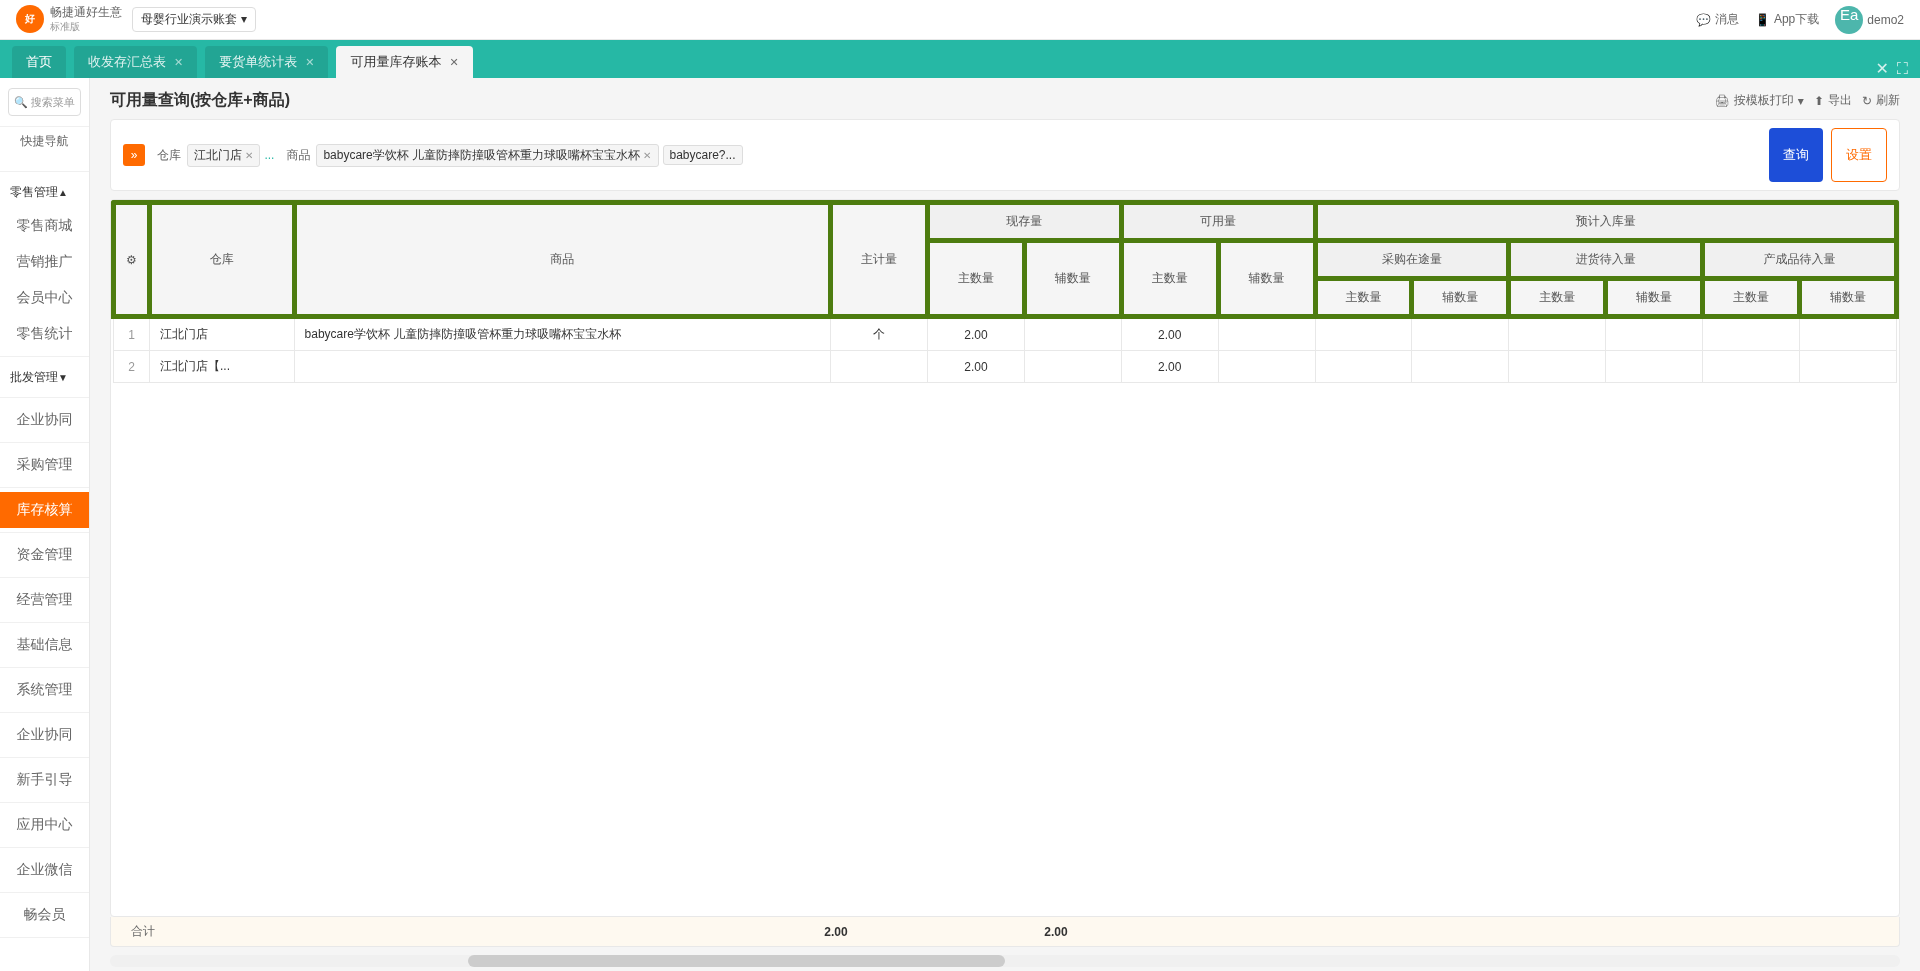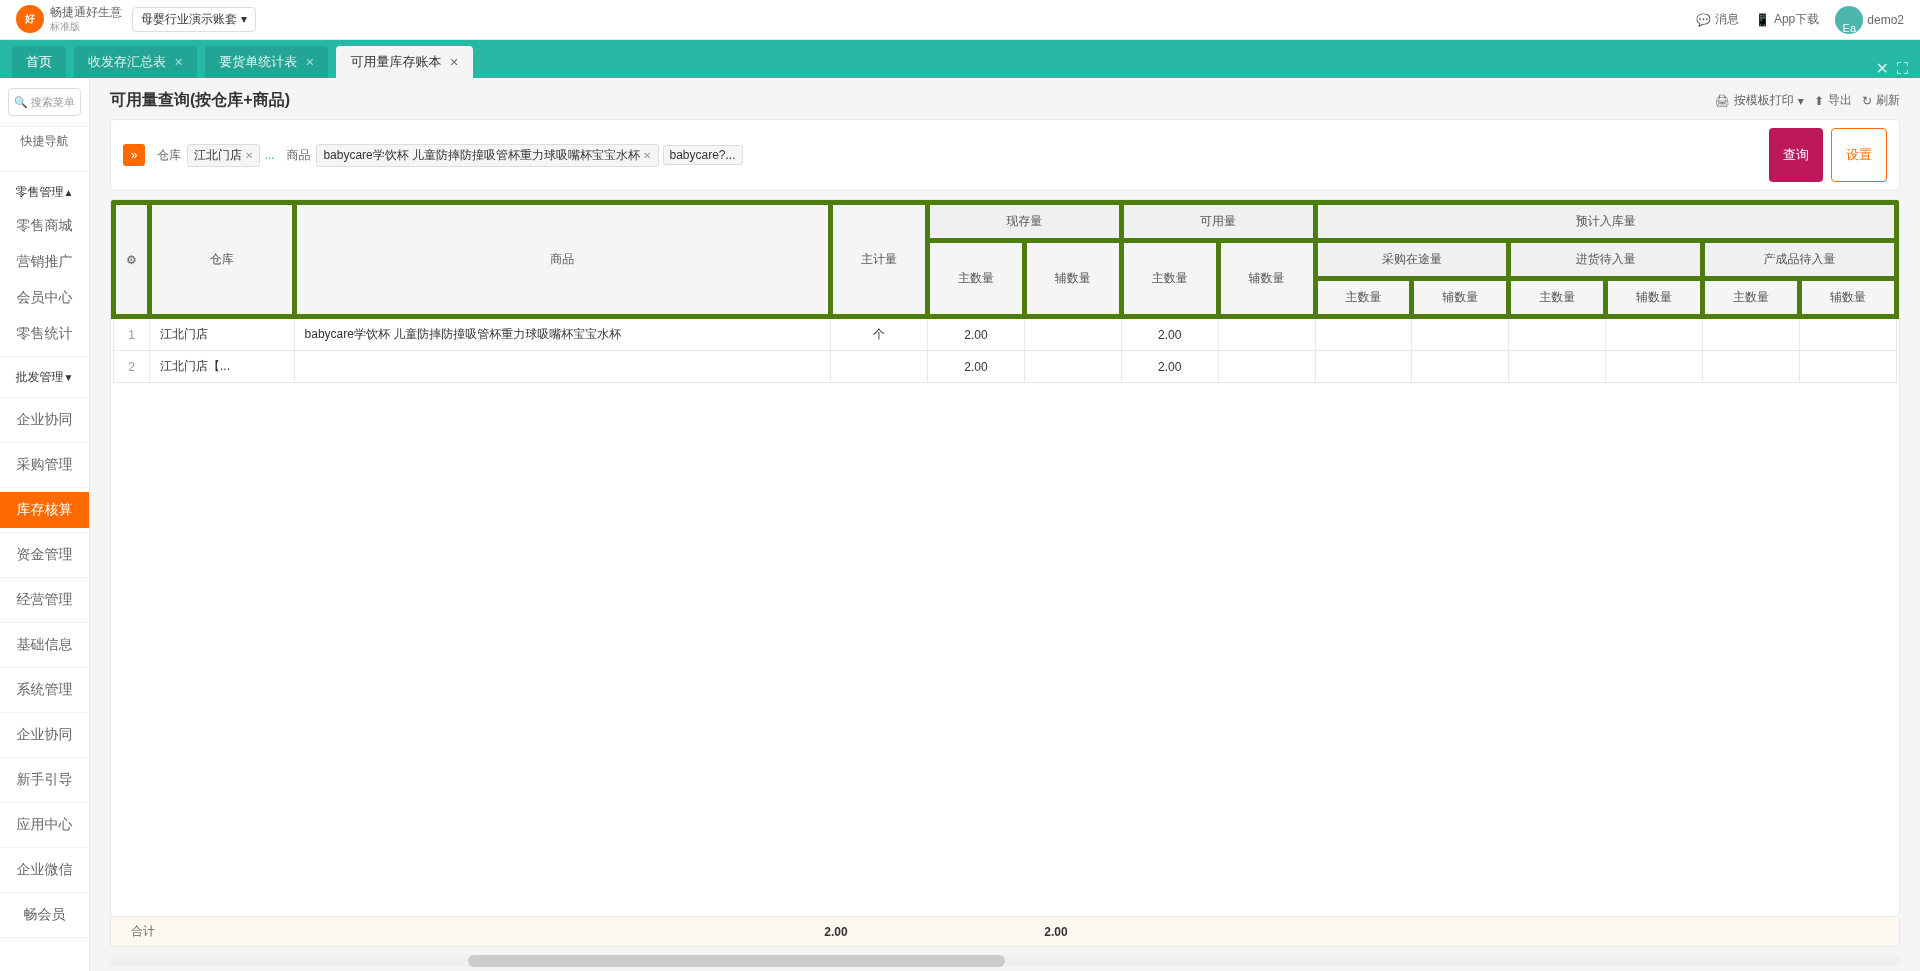--- a/index.html
+++ b/index.html
@@ -8,42 +8,42 @@
     
     .top-bar { height: 40px; background: #fff; display: flex; align-items: center; justify-content: space-between; padding: 0 16px; border-bottom: 1px solid #e8e8e8; flex-shrink: 0; }
     .top-bar-left { display: flex; align-items: center; gap: 10px; }
     .logo-area { display: flex; align-items: center; gap: 6px; }
     .logo-icon { width: 28px; height: 28px; background: #ff6a00; border-radius: 50%; display: flex; align-items: center; justify-content: center; color: white; font-size: 10px; font-weight: bold; }
     .logo-text { font-size: 12px; color: #666; line-height: 1.2; }
     .logo-sub { font-size: 10px; color: #999; }
     .industry-select { display: flex; align-items: center; gap: 4px; border: 1px solid #ddd; border-radius: 4px; padding: 3px 8px; font-size: 12px; color: #333; cursor: pointer; background: #fff; }
     .top-bar-right { display: flex; align-items: center; gap: 16px; }
     .top-right-item { display: flex; align-items: center; gap: 4px; font-size: 12px; color: #666; cursor: pointer; }
-    .user-avatar { width: 28px; height: 28px; border-radius: 50%; background: #4db6ac; display: flex; align-items: flex-end; justify-content: center; color: white; font-size: 11px; }
+    .user-avatar { width: 28px; height: 28px; border-radius: 50%; background: #4db6ac; display: flex; align-items: flex-start; justify-content: center; color: white; font-size: 15px; }
 
     
     .nav-tabs { height: 38px; background: #26b8a5; display: flex; align-items: flex-end; padding: 0 12px; flex-shrink: 0; gap: 8px; }
     .nav-tab { height: 32px; padding: 0 14px; display: flex; align-items: center; gap: 6px; font-size: 13px; cursor: pointer; border-radius: 4px 4px 0 0; color: rgba(255,255,255,0.85); background: rgba(0,0,0,0.1); }
     .nav-tab.active { background: #f5f5f5; color: #333; }
     .nav-tab .close-x { font-size: 11px; opacity: 0.7; margin-left: 2px; }
     .nav-tab.home { color: white; }
     .nav-right-icons { margin-left: auto; display: flex; gap: 8px; align-items: center; }
     .nav-icon-btn { color: white; cursor: pointer; font-size: 16px; opacity: 0.8; }
 
     
     .main-layout { display: flex; flex: 1; overflow: hidden; }
 
     
     .sidebar { width: 90px; background: #fff; border-right: 1px solid #e8e8e8; display: flex; flex-direction: column; overflow-y: auto; flex-shrink: 0; }
     .sidebar-search { padding: 10px 8px; border-bottom: 1px solid #f0f0f0; }
     .sidebar-search-btn { width: 100%; height: 28px; background: #fff; border: 1px solid #ddd; border-radius: 4px; font-size: 11px; color: #999; cursor: pointer; display: flex; align-items: center; justify-content: center; gap: 3px; }
     .sidebar-nav { padding: 6px 0; border-bottom: 1px solid #f0f0f0; }
     .sidebar-nav-item { height: 32px; display: flex; justify-content: center; font-size: 12px; color: #666; cursor: pointer; }
     .sidebar-section { padding: 4px 0; border-bottom: 1px solid #f0f0f0; }
-    .sidebar-section-header { height: 32px; display: flex; align-items: center; justify-content: center; padding: 0 10px; font-size: 12px; color: #333; cursor: pointer; }
+    .sidebar-section-header { height: 32px; display: flex; align-items: center; justify-content: flex-start; padding: 0 10px; font-size: 12px; color: #333; cursor: pointer; }
     .sidebar-item { height: 36px; display: flex; align-items: center; justify-content: center; font-size: 14px; color: #666; cursor: pointer; padding: 0 8px; }
     .sidebar-item.active { background: #ff6a00; color: #fff; }
     .chevron { font-size: 10px; }
 
     
     .content { flex: 1; display: flex; flex-direction: column; overflow: hidden; background: #f5f5f5; }
 
     
     .page-header { padding: 12px 20px 8px; display: flex; align-items: center; justify-content: space-between; background: #f5f5f5; flex-shrink: 0; }
     .page-title { font-size: 16px; font-weight: bold; color: #333; }
@@ -53,21 +53,21 @@
     
     .filter-bar { margin: 0 20px 8px; background: #fff; border: 1px solid #e8e8e8; border-radius: 4px; padding: 8px 12px; display: flex; align-items: center; gap: 12px; flex-shrink: 0; }
     .filter-expand-btn { width: 22px; height: 22px; background: #ff6a00; border-radius: 3px; display: flex; align-items: center; justify-content: center; color: white; cursor: pointer; font-size: 12px; flex-shrink: 0; }
     .filter-group { display: flex; align-items: center; gap: 6px; }
     .filter-label { font-size: 12px; color: #666; white-space: nowrap; }
     .filter-tags { display: flex; align-items: center; gap: 4px; flex-wrap: wrap; }
     .filter-tag { display: flex; align-items: center; gap: 3px; background: #f5f5f5; border: 1px solid #ddd; border-radius: 3px; padding: 2px 6px; font-size: 12px; color: #333; }
     .filter-tag .tag-close { color: #999; cursor: pointer; font-size: 10px; }
     .filter-more { color: #26b8a5; cursor: pointer; font-size: 12px; }
     .filter-actions { margin-left: auto; display: flex; gap: 8px; }
-    .btn-query { background: #be185d; color: white; border: none; border-radius: 4px; padding: 18px 14px; font-size: 13px; cursor: pointer; }
+    .btn-query { background: #1d4ed8; color: white; border: none; border-radius: 4px; padding: 18px 14px; font-size: 13px; cursor: pointer; }
     .btn-settings { background: #fff; color: #ff6a00; border: 1px solid #ff6a00; border-radius: 4px; padding: 5px 14px; font-size: 13px; cursor: pointer; }
 
     
     .table-wrapper { flex: 1; overflow: auto; margin: 0 20px 0; background: #fff; border: 1px solid #e8e8e8; border-radius: 4px; }
     table { width: 100%; border-collapse: collapse; font-size: 12px; }
     thead tr { background: #f5f5f5; }
     th { padding: 8px 10px; text-align: center; border: 5px solid #4d7c0f; color: #555; font-weight: normal; white-space: nowrap; }
     td { padding: 7px 10px; text-align: center; border: 1px solid #e8e8e8; color: #333; }
     .td-left { text-align: left; }
     .th-group { background: #f0f0f0; }

